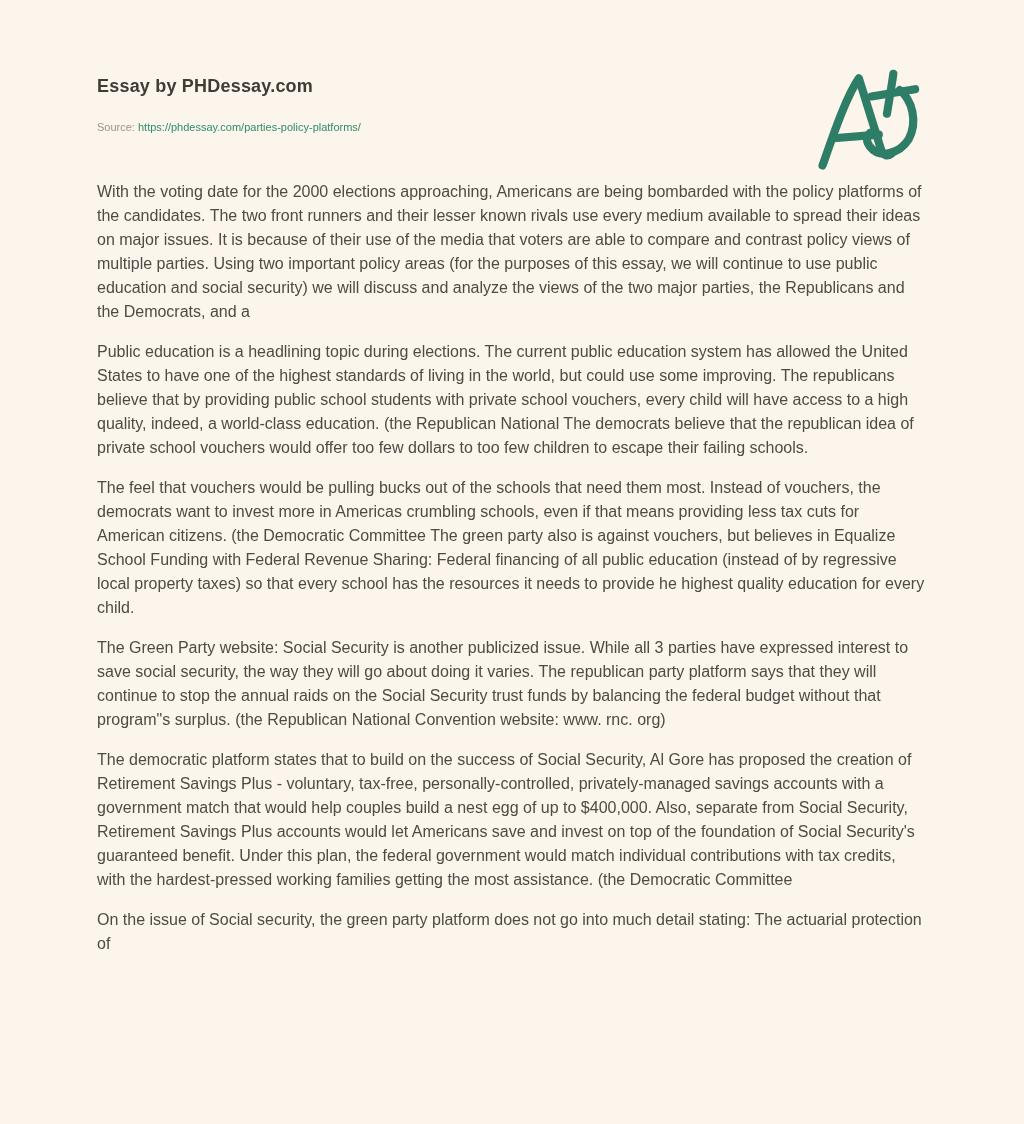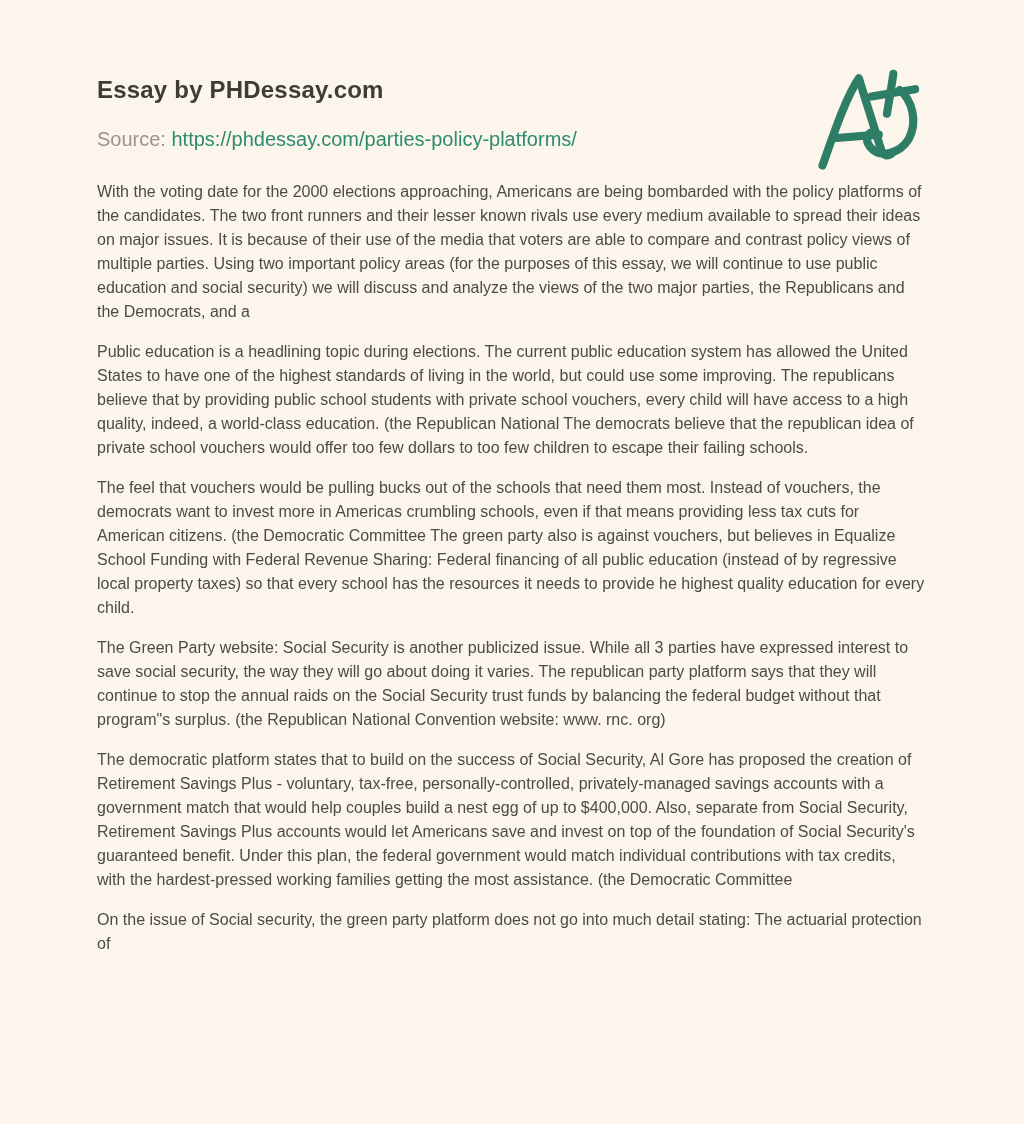--- a/index.html
+++ b/index.html
@@ -19,28 +19,28 @@
     width: 1024px;
     height: 1124px;
     padding: 76px 97px 0 97px;
   }
   .header {
     display: flex;
     justify-content: space-between;
     align-items: flex-start;
   }
   .byline {
-    font-size: 24px;
+    font-size: 18px;
     font-weight: bold;
     color: #3F3C38;
     letter-spacing: 0.2px;
     margin: 0 0 24px 0;
   }
   .source-line {
-    font-size: 20px;
+    font-size: 11px;
     color: #9A948C;
   }
   .source-line a {
     color: #2D8C6E;
     text-decoration: none;
     cursor: pointer;
   }
   .logo {
     width: 120px;
     height: 118px;

